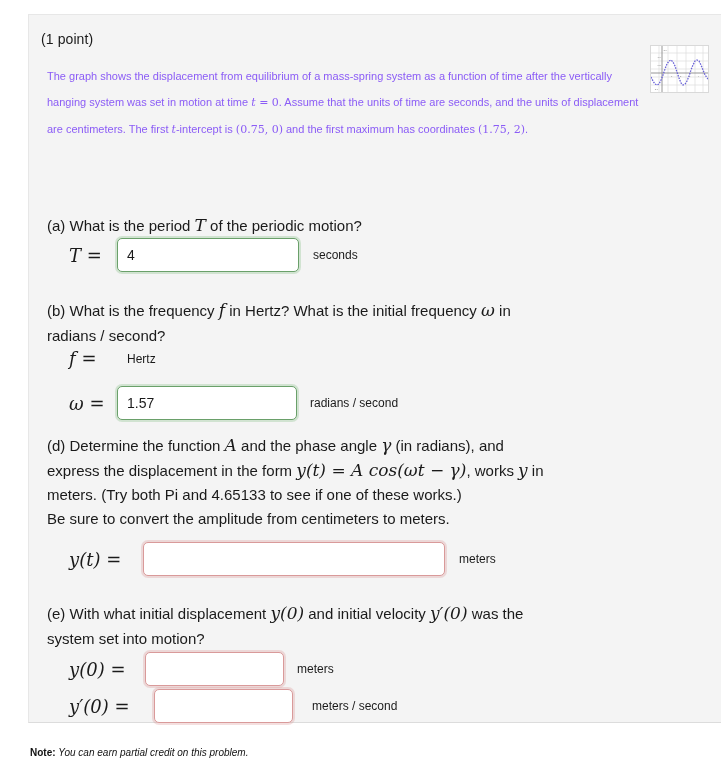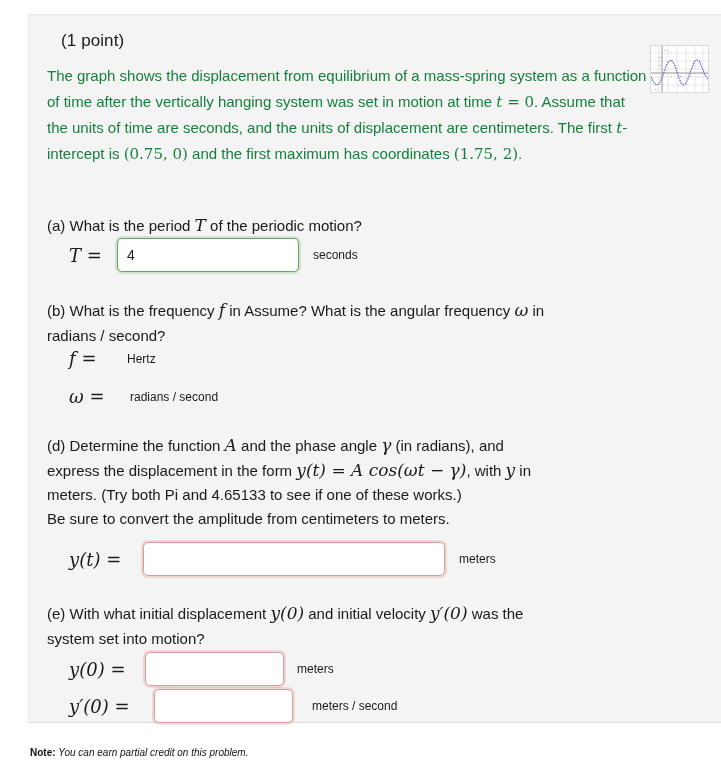--- a/index.html
+++ b/index.html
@@ -17,30 +17,30 @@
     left: 28px; top: 14px;
     width: 693px; height: 709px;
     background: #f4f4f4;
     border-top: 1px solid #e7e7e7;
     border-left: 1px solid #e7e7e7;
     border-bottom: 1px solid #dcdcdc;
   }
 
   .points {
     position: absolute; left: 12px; top: 16px;
-    font-size: 17px; color: #1a1a1a; letter-spacing: .1px; margin-left: 20px;
+    font-size: 14px; color: #1a1a1a; letter-spacing: .1px;
   }
 
   .body-text {
     position: absolute;
     left: 18px;
     width: 600px;
-    font-size: 15px;
+    font-size: 11px;
     line-height: 26px;
-    color: #15803d;
+    color: #8b5cf6;
   }
 
   .math { font-family: "DejaVu Serif", "Liberation Serif", serif; font-style: italic; }
   .math-up { font-family: "DejaVu Serif", "Liberation Serif", serif; font-style: normal; }
   .mnum { font-family: "DejaVu Serif", "Liberation Serif", serif; font-style: normal; }
   .bigmath { font-family: "DejaVu Serif", "Liberation Serif", serif; font-style: italic; font-size: 17px; }
 
   
   #intro { top: 48px; }
 
@@ -114,35 +114,36 @@
     <div class="qblock" style="top:198px;">
       <span>(a) What is the period </span><span class="bigmath">T</span><span> of the periodic motion?</span>
     </div>
     <div class="answer-row" style="left:40px; top:223px;">
       <span class="lhs" style="width:48px;">T =</span>
       <div class="ansbox ok" style="width: 182px;" contenteditable="true" placeholder="">4</div>
       <span class="unit" style="margin-left:14px;">seconds</span>
     </div>
 
     <div class="qblock" style="top:283px;">
-      <span>(b) What is the frequency </span><span class="bigmath">f</span><span> in Assume? What is the angular frequency </span><span class="bigmath">ω</span><span> in</span><br>
+      <span>(b) What is the frequency </span><span class="bigmath">f</span><span> in Hertz? What is the initial frequency </span><span class="bigmath">ω</span><span> in</span><br>
       <span>radians / second?</span>
     </div>
     <div class="answer-row" style="left:40px; top:333px;">
       <span class="lhs" style="width:46px;">f =</span>
       <span class="unit" style="margin-left:12px;">Hertz</span>
     </div>
     <div class="answer-row" style="left:40px; top:371px;">
       <span class="lhs" style="width:48px;">ω =</span>
+      <div class="ansbox ok" style="width: 180px;" contenteditable="true" placeholder="">1.57</div>
       <span class="unit" style="margin-left:13px;">radians / second</span>
     </div>
 
     <div class="qblock" style="top:418px; line-height:24px;">
       <span>(d) Determine the function </span><span class="bigmath" style="font-style:italic">A</span><span> and the phase angle </span><span class="bigmath">γ</span><span> (in radians), and</span><br>
-      <span>express the displacement in the form </span><span class="bigmath">y(t) = A cos(ωt − γ)</span><span>, with </span><span class="bigmath">y</span><span> in</span><br>
+      <span>express the displacement in the form </span><span class="bigmath">y(t) = A cos(ωt − γ)</span><span>, works </span><span class="bigmath">y</span><span> in</span><br>
       <span>meters. (Try both Pi and 4.65133 to see if one of these works.)</span><br>
       <span>Be sure to convert the amplitude from centimeters to meters.</span>
     </div>
     <div class="answer-row" style="left:40px; top:527px;">
       <span class="lhs" style="width:74px;">y(t) =</span>
       <div class="ansbox bad" style="width: 302px;" contenteditable="true" placeholder=""></div>
       <span class="unit" style="margin-left:14px;">meters</span>
     </div>
 
     <div class="qblock" style="top:586px;">

